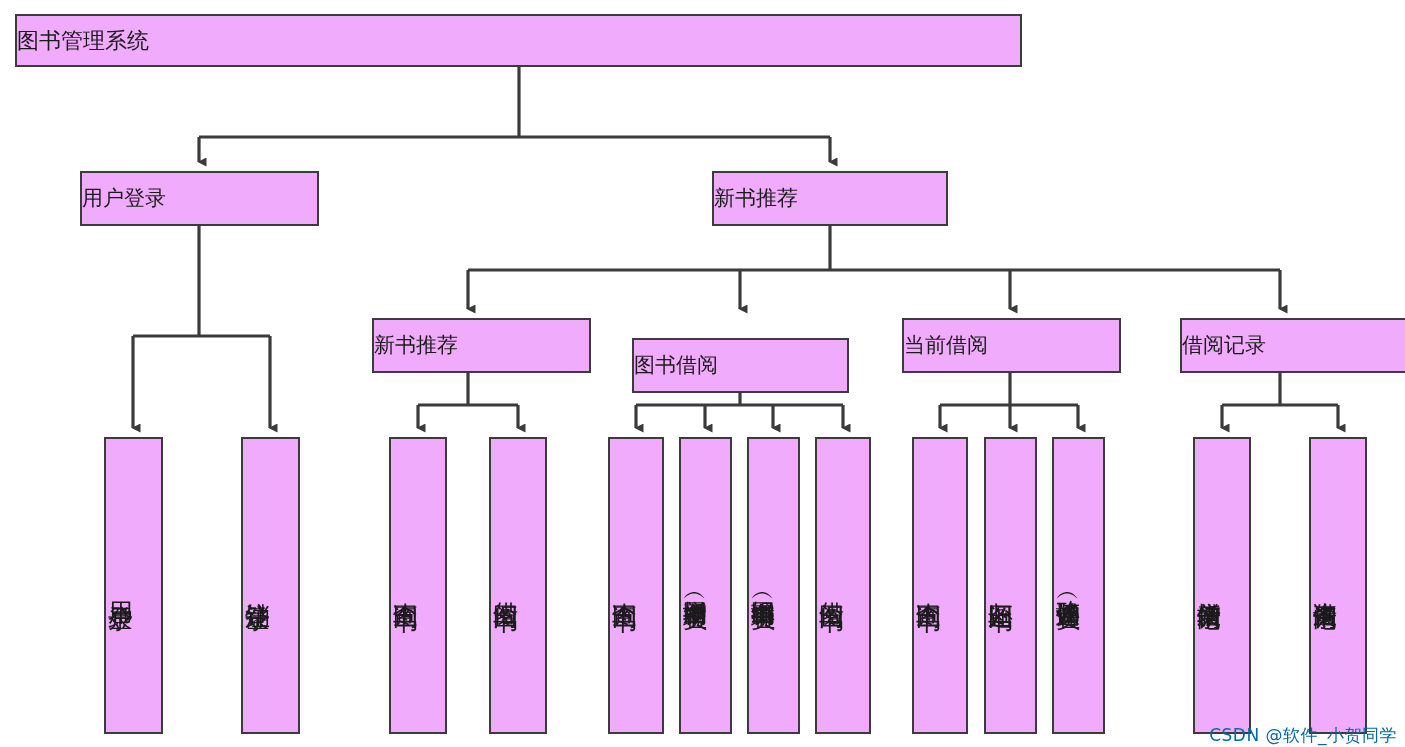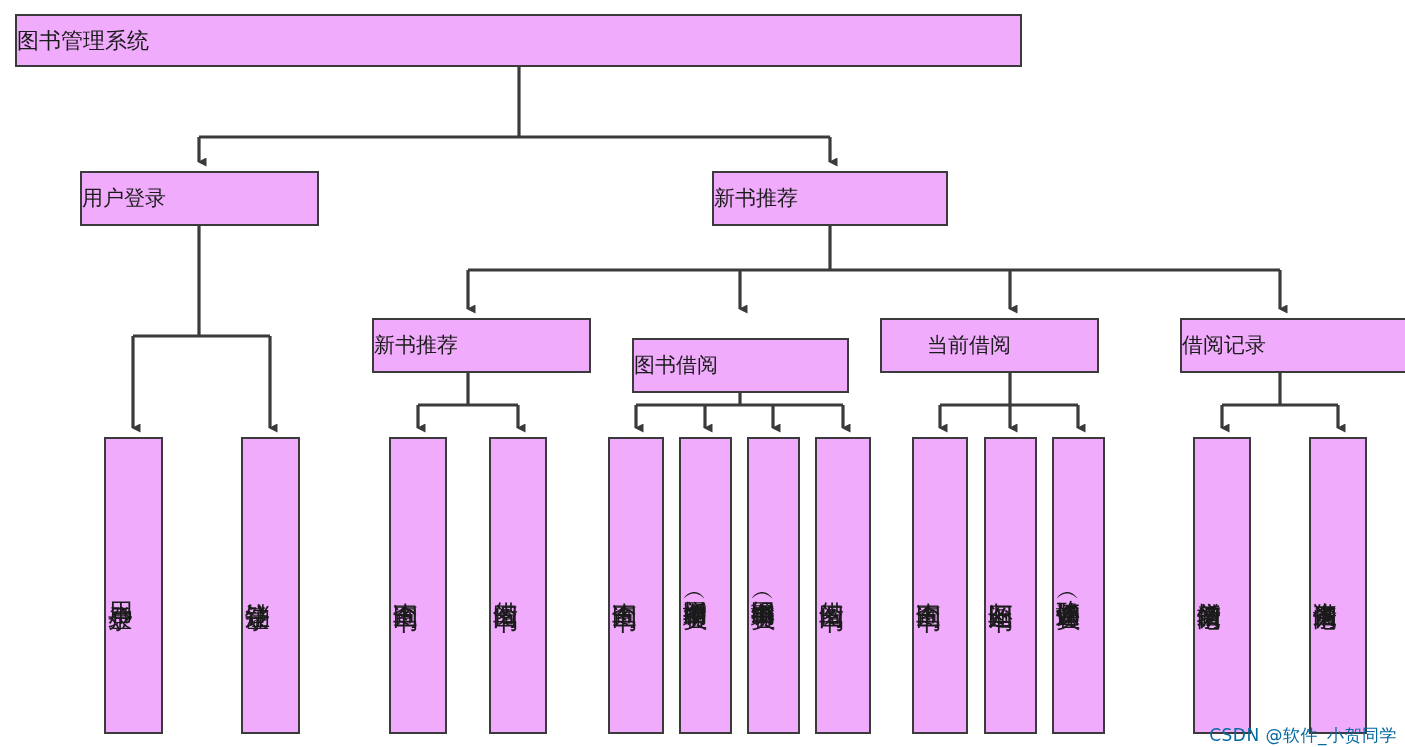--- a/index.html
+++ b/index.html
@@ -49,21 +49,21 @@
   .n-l2 { height: 55px; }
   .n-l2 .lbl { font-size: 21px; }
   .n-login   { left: 80px;  top: 171px; width: 239px; }
   .n-bookmgr { left: 712px; top: 171px; width: 236px; }
 
   
   .n-l3 { top: 318px; height: 55px; }
   .n-l3 .lbl { font-size: 21px; }
   .n-newbook { left: 372px;  width: 219px; }
   .n-borrow  { left: 632px;  width: 217px; margin-top: 20px; }
-  .n-current { left: 880px;  width: 219px; padding-left: 45px; }
+  .n-current { left: 902px;  width: 219px; }
   .n-record  { left: 1180px; width: 241px; }
 
   
   .leaf {
     top: 437px;
     height: 297px;
     padding: 6px 2px;
     border-width: 2.5px;
   }
   .leaf .lbl {

